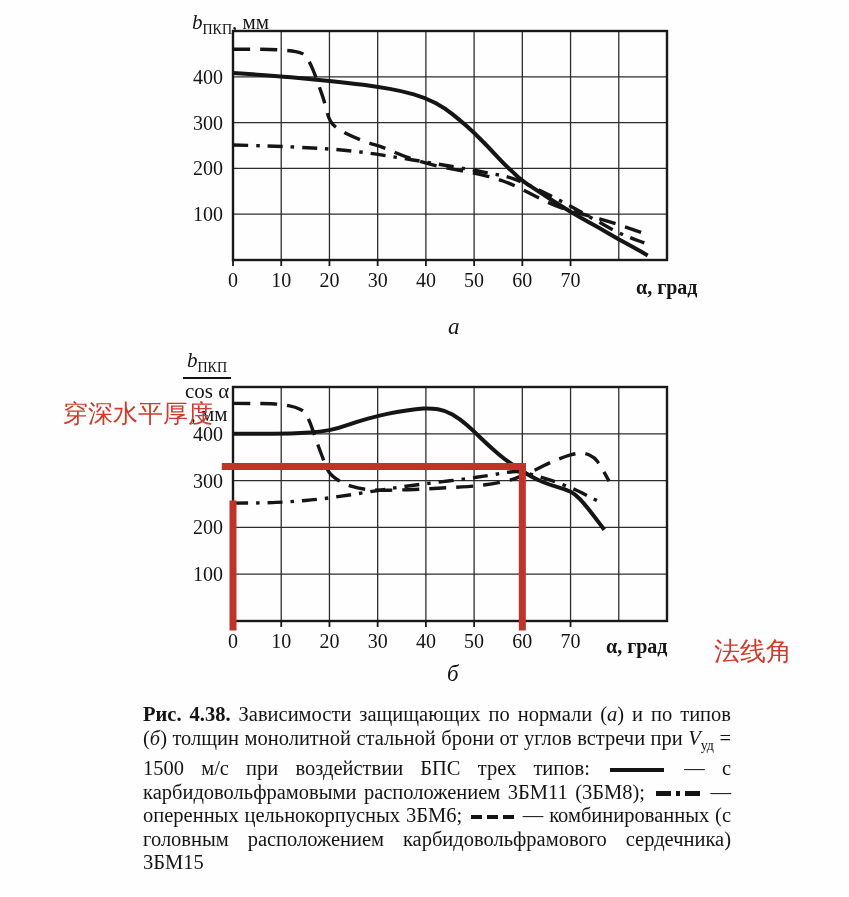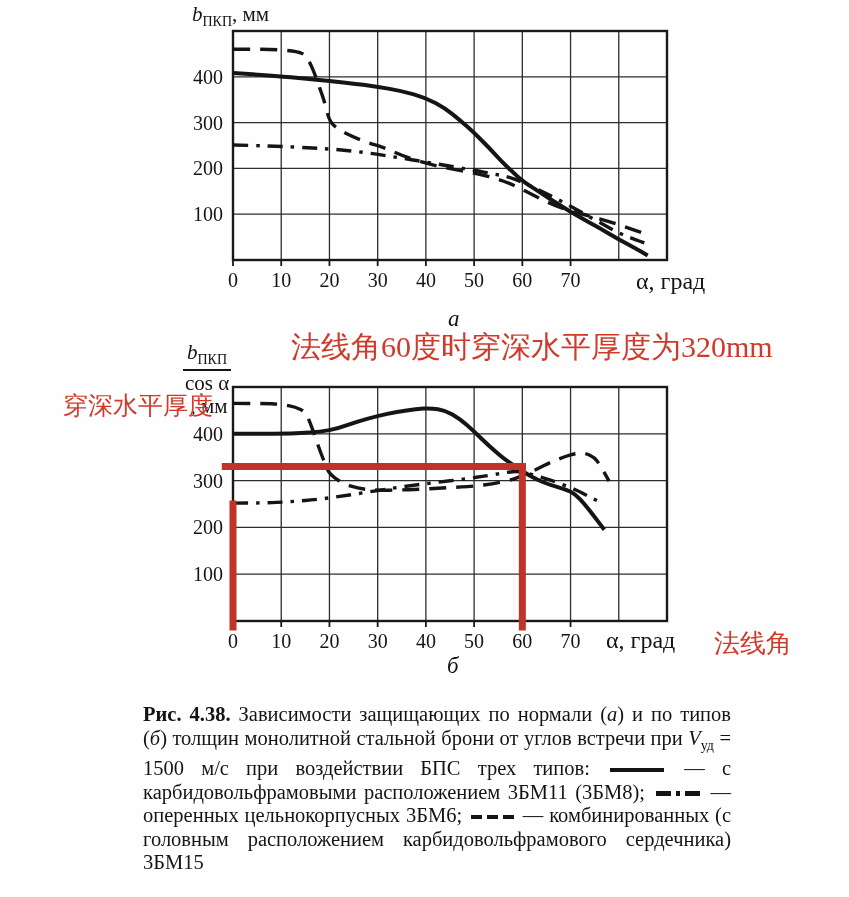--- a/index.html
+++ b/index.html
@@ -1,23 +1,23 @@
 <!DOCTYPE html>
 <html><head>
 <meta charset="utf-8">
 <style>
   html,body{margin:0;padding:0;background:#e8e8e8;}
   .page{position:relative;width:849px;height:897px;background:#fefefe;overflow:hidden;
         font-family:"Liberation Serif",serif;color:#141414;}
   .fig-svg{position:absolute;left:0;top:0;}
-  .abs{position:absolute;white-space:nowrap;}
+  .abs{position:absolute;white-space:nowrap;margin-top:8px;}
   .serif{font-family:"Liberation Serif",serif;}
   .ylabel{font-size:21px;}
   .ylabel sub, .frac sub{font-size:14px;}
-  .xlabel{font-size:24px;}
+  .xlabel{font-size:20px;font-weight:bold;}
   .sub-letter{font-style:italic;font-size:23px;}
   .red-note{color:#cf3a2a;font-family:"Liberation Serif","DejaVu Sans",sans-serif;}
   .note-top{font-size:30px;}
   .note-left{font-size:25px;text-align:right;}
   .note-right{font-size:26px;}
   .note-bottom{font-size:32px;}
   .b-ylabel{display:flex;align-items:center;font-size:21px;flex-direction:column;}
   .frac{display:inline-flex;flex-direction:column;align-items:center;line-height:1.05;}
   .frac .num{border-bottom:2px solid #141414;padding:0 4px 1px 4px;}
   .frac .den{padding-top:1px;}
@@ -150,21 +150,20 @@
       <span class="num"><i>b</i><sub>ПКП</sub></span>
       <span class="den">cos α</span>
     </span>
     <span class="units">, мм</span>
   </div>
 
   <div class="abs serif xlabel" style="left:606px;top:627px;">α, град</div>
 
   <div class="abs serif sub-letter" style="left:447px;top:653px;">б</div>
 
-  <div class="abs red-note note-top" style="left: 291px; top: 327px; color: rgb(207, 58, 42);">法线角60度时穿深水平厚度为320mm</div>
 
   <div class="abs red-note note-left" style="left: 63px; top: 389px; color: rgb(207, 58, 42);">穿深水平厚度</div>
 
   <div class="abs red-note note-right" style="left: 714px; top: 626px; color: rgb(207, 58, 42);">法线角</div>
 
 
   <p class="caption"><b>Рис. 4.38.</b><span> Зависимости защищающих по нормали (</span><i>а</i><span>) и по типов (</span><i>б</i><span>) толщин монолитной стальной брони от углов встречи при </span><i>V</i><sub>уд</sub><span> = 1500 м/с при воздействии БПС трех типов: </span><span class="ls ls-solid">
         <i></i>
       </span><span> — </span><span>с карбидовольфрамовыми расположением 3БМ11 (3БМ8); </span><span class="ls ls-dashdot">
         <i class="d"></i>

